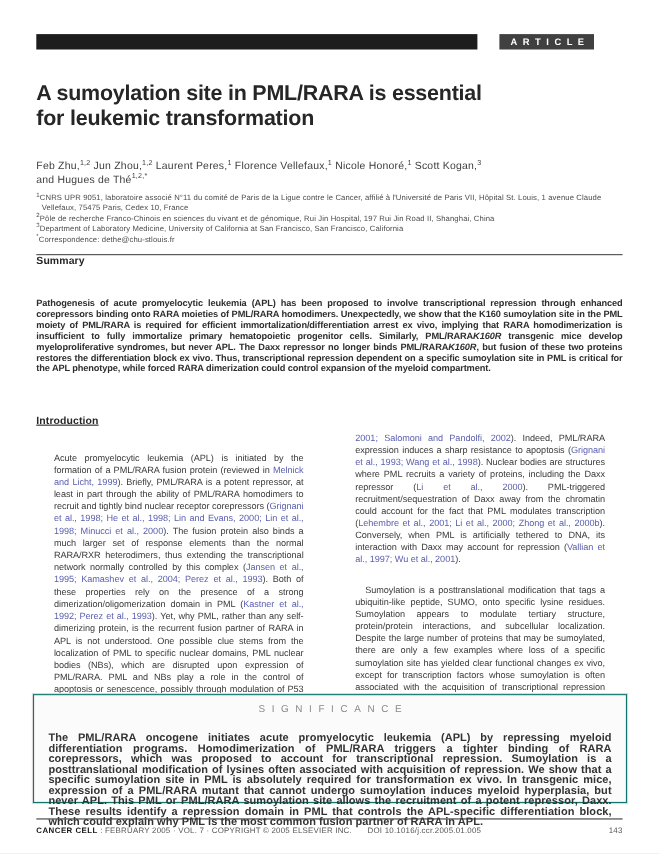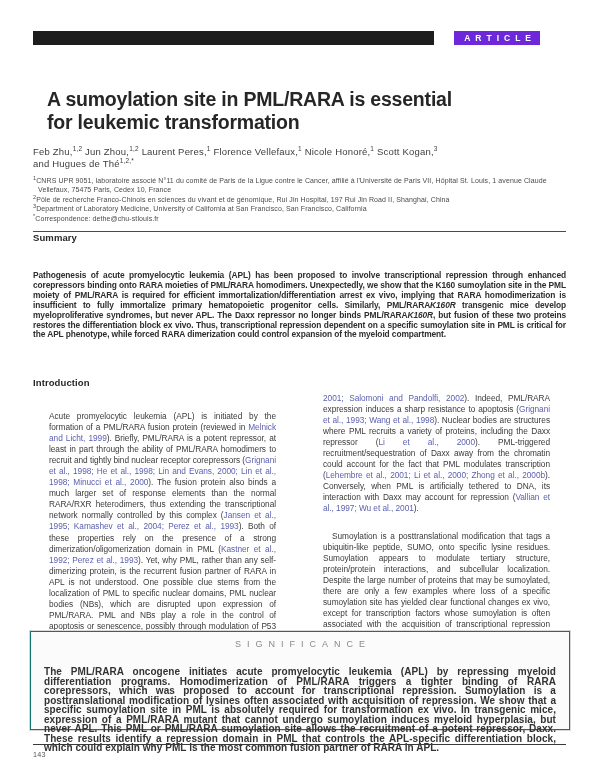--- a/index.html
+++ b/index.html
@@ -12,28 +12,28 @@
     color:#3a3a3a;
     margin:0 auto;
   }
   
   .topbar{
     position:absolute;left:33px;top:31px;width:507px;height:14px;
     display:flex;
   }
   .bar-main{flex:1;background:#1d1d1d;}
   .bar-badge{
-    background:#6d28d9;margin-left:20px;
+    background:#404040;margin-left:20px;
     color:#ffffff;font-size:8.5px;font-weight:bold;
     letter-spacing:5px;line-height:14px;
     padding:0 4px 0 10px;white-space:nowrap;
   }
   
   .title{
-    position:absolute;left:33px;top:74px;margin:14px;
+    position:absolute;left:33px;top:74px;margin:0;
     font-size:19.5px;font-weight:bold;color:#262626;
     line-height:23px;letter-spacing:-0.2px;white-space:pre-line;
   }
   
   .authors{
     position:absolute;left:33px;top:146px;width:533px;
     font-size:9.5px;color:#3d3d3d;line-height:11.5px;
     letter-spacing:0.2px;white-space:pre-line;
   }
   .authors .sup{font-size:6.5px;vertical-align:super;line-height:0;}
@@ -58,21 +58,21 @@
     font-size:8.4px;font-weight:bold;color:#2e2e2e;
     line-height:9.9px;text-align:justify;letter-spacing:-0.1px;
   }
   .summary-text .i{font-style:italic;}
   
   .columns{
     position:absolute;left:33px;top:377px;width:533px;
     display:flex;gap:15px;
   }
   .col{width:259px;}
-  .intro-heading{margin:0 0 23px 0;}
+  .intro-heading{margin:0 0 23px 0;text-decoration:underline;}
   .body-text{
     margin:16px;font-size:8.3px;line-height:11.05px;color:#3a3a3a;
     text-align:justify;letter-spacing:-0.05px;
   }
   .body-text .cite{color:#5a5fae;}
   .p-indent{text-indent:9px;}
   
   .sig-box{
     position:absolute;left:30px;top:631px;width:540px;height:99px;
     box-sizing:border-box;
@@ -137,16 +137,21 @@
       <p class="body-text p-indent"><span>Sumoylation is a posttranslational modification that tags a ubiquitin-like peptide, SUMO, onto specific lysine residues. Sumoylation appears to modulate tertiary structure, protein/protein interactions, and subcellular localization. Despite the large number of proteins that may be sumoylated, there are only a few examples where loss of a specific sumoylation site has yielded clear functional changes ex vivo, except for transcription factors whose sumoylation is often associated with the acquisition of transcriptional repression (</span><span class="cite">Verger et al., 2003</span><span>). PML sumoylation is required for the recruitment of partner proteins such as Daxx or Sp100, but not for NB formation</span></p>
     </div>
   </div>
 
   <div class="sig-box">
     <div class="sig-heading">SIGNIFICANCE</div>
     <p class="sig-text">The PML/RARA oncogene initiates acute promyelocytic leukemia (APL) by repressing myeloid differentiation programs. Homodimerization of PML/RARA triggers a tighter binding of RARA corepressors, which was proposed to account for transcriptional repression. Sumoylation is a posttranslational modification of lysines often associated with acquisition of repression. We show that a specific sumoylation site in PML is absolutely required for transformation ex vivo. In transgenic mice, expression of a PML/RARA mutant that cannot undergo sumoylation induces myeloid hyperplasia, but never APL. This PML or PML/RARA sumoylation site allows the recruitment of a potent repressor, Daxx. These results identify a repression domain in PML that controls the APL-specific differentiation block, which could explain why PML is the most common fusion partner of RARA in APL.</p>
   </div>
 
   <div class="footer">
+    <div class="footer-left">
+      <span class="journal">CANCER CELL</span>
+      <span>: FEBRUARY 2005 · VOL. 7 · COPYRIGHT © 2005 ELSEVIER INC.</span>
+      <span class="doi">DOI 10.1016/j.ccr.2005.01.005</span>
+    </div>
     <div>143</div>
   </div>
 
 </div>
 
 </body></html>

